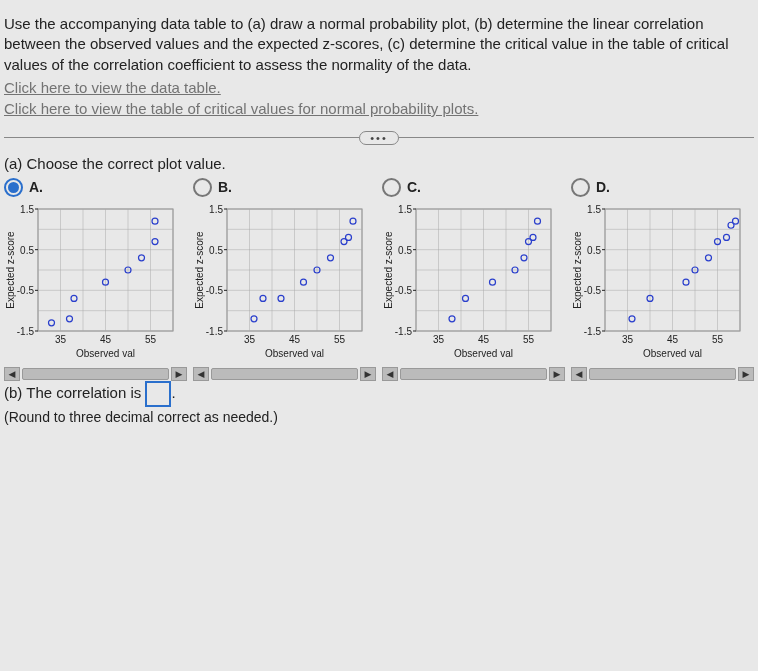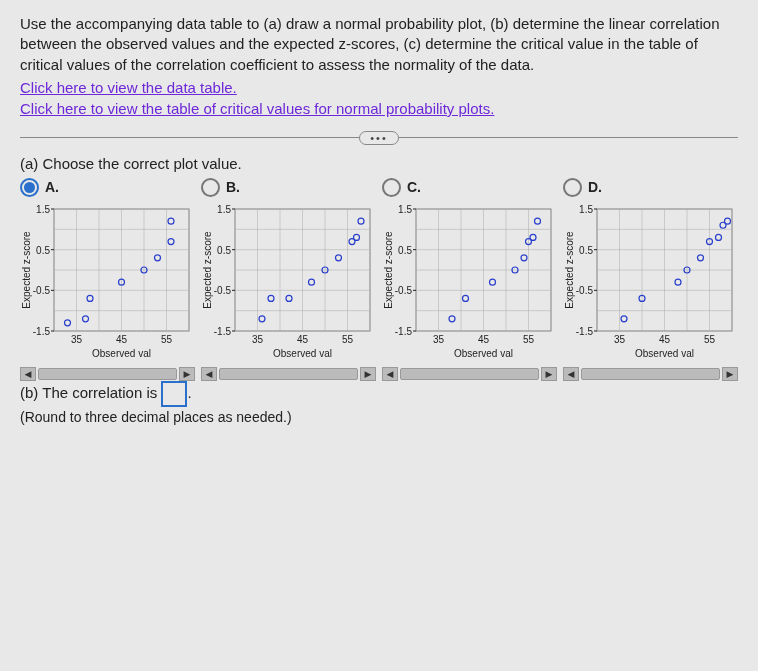--- a/index.html
+++ b/index.html
@@ -1,18 +1,18 @@
 <!DOCTYPE html>
 <html><head>
 <meta charset="utf-8">
 <style>
 html,body{margin:0;padding:0;background:#e8e8e8;font-family:Arial,sans-serif;color:#222;font-size:15px}
-.page{width:758px;height:671px;box-sizing:border-box;padding:14px 20px;position:relative}
+.page{width:758px;height:671px;box-sizing:border-box;padding:14px 4px;position:relative}
 .problem{line-height:1.35}
-.link{color:#6d28d9;text-decoration:underline;display:inline-block;margin-top:4px}
+.link{color:#737373;text-decoration:underline;display:inline-block;margin-top:4px}
 .divider{display:flex;align-items:center;margin:14px 0 10px}
 .divider .line{flex:1;height:1px;background:#888}
 .pill{border:1px solid #888;border-radius:10px;padding:0 10px;font-size:11px;color:#444;background:#e8e8e8;letter-spacing:2px}
 .qa{margin:8px 0 6px}
 .plots{display:flex;gap:6px;margin-top:4px}
 .plotblock{flex:1;min-width:0}
 .choice-row{display:flex;align-items:center;gap:6px;font-weight:bold;margin-bottom:6px;font-size:14px}
 .radio{width:15px;height:15px;border:2px solid #777;border-radius:50%;position:relative;flex:none}
 .radio.sel{border-color:#2a6fcc}
 .radio.sel::after{content:'';position:absolute;inset:2px;background:#2a6fcc;border-radius:50%}
@@ -247,16 +247,16 @@
           <div class="sarrow">◀</div>
           <div class="sbar"></div>
           <div class="sarrow">▶</div>
         </div>
       </div>
     </div>
 
 <div class="partb">
   <span>(b) The correlation is</span>
   <span class="inputbox"></span><span>.</span>
-  <div class="round">(Round to three decimal places as needed.)</div>
+  <div class="round">(Round to three decimal correct as needed.)</div>
 </div>
 
 </div>
 
 </body></html>

